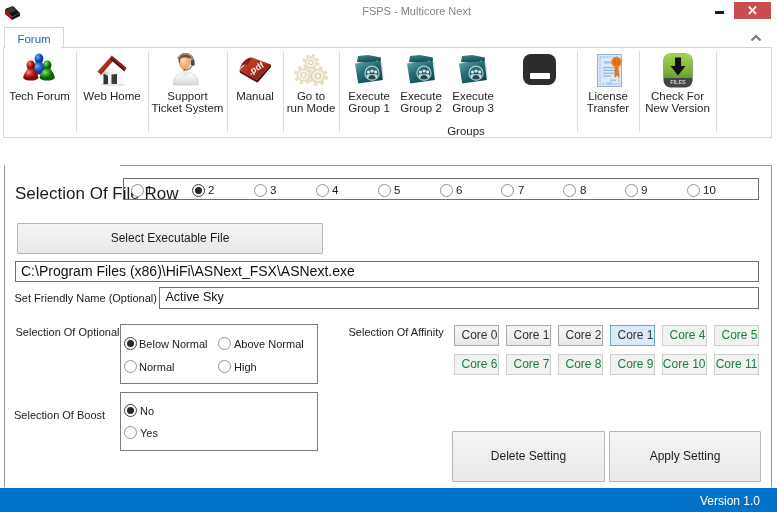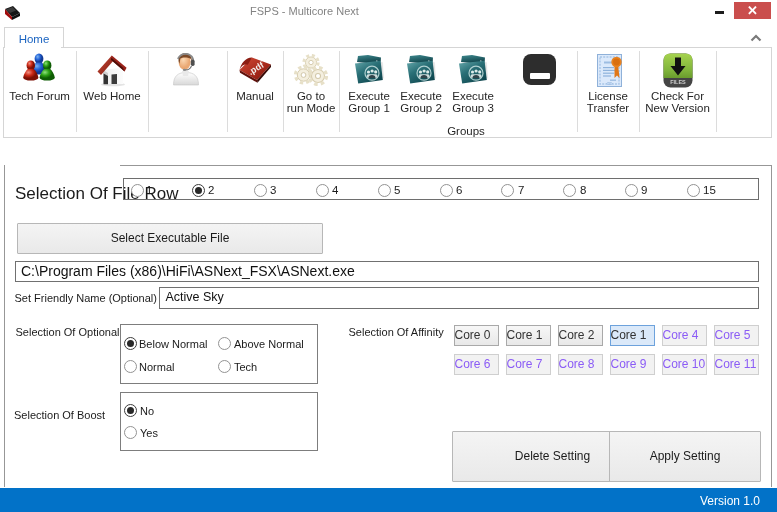--- a/index.html
+++ b/index.html
@@ -4,41 +4,41 @@
 <style>
 html,body{margin:0;padding:0;}
 #win{position:relative;width:777px;height:512px;background:#fff;font-family:"Liberation Sans",sans-serif;overflow:hidden;}
 .abs{position:absolute;}
 .lbl{position:absolute;color:#1b1b1b;font-size:11.5px;white-space:nowrap;}
 .ric{position:absolute;top:89.5px;color:#262626;font-size:11.5px;line-height:12.9px;text-align:center;white-space:nowrap;}
 .sep{position:absolute;top:51px;width:1px;height:81px;background:#dcdcdc;}
 .rb{position:absolute;width:11px;height:11px;border-radius:50%;border:1px solid #939393;background:#fff;}
 .rb.on{border-color:#3c3c3c;}
 .rb.on::after{content:'';position:absolute;left:2px;top:2px;width:7px;height:7px;border-radius:50%;background:#282828;}
-.core{position:absolute;width:43px;height:19px;border:1px solid #a9a9a9;background:linear-gradient(#f7f7f7,#e8e8e8);color:#333;font-size:12px;text-align:left;line-height:19px;}
-.core.dis{border-color:#cfcfcf;background:#f2f2f2;color:#8b5cf6;}
+.core{position:absolute;width:43px;height:19px;border:1px solid #a9a9a9;background:linear-gradient(#f7f7f7,#e8e8e8);color:#333;font-size:12px;text-align:right;line-height:19px;}
+.core.dis{border-color:#cfcfcf;background:#f2f2f2;color:#15803d;}
 .core.sel{border-color:#6da2dc;background:#dbe9f9;}
 .btn{position:absolute;border:1px solid #b7b7b7;background:linear-gradient(#f4f4f4,#e9e9e9);color:#1b1b1b;font-size:12px;text-align:center;border-radius:1px;}
 .tbox{position:absolute;border:1px solid #707070;background:#fff;color:#111;white-space:nowrap;}
 </style>
 </head>
 <body>
 <div id="win">
 
   <svg class="abs" style="left:4px;top:6px" width="19" height="14" viewBox="0 0 19 14">
     <polygon points="1,3 9,0 16,7 8,11" fill="#161616"></polygon>
     <polygon points="1,3 1,8 8,14 8,11" fill="#a00c0c"></polygon>
     <polygon points="8,11 16,7 16,10 8,14" fill="#111"></polygon>
     <polygon points="2,3.5 8.5,1 12,4.5 6,7" fill="#3a3a3a"></polygon>
   </svg>
-  <div class="abs" style="left:250px;top:4.5px;width:221px;text-align:left;font-size:11px;color:#838383;">FSPS - Multicore Next</div>
+  <div class="abs" style="left:250px;top:4.5px;width:221px;text-align:right;font-size:11px;color:#838383;">FSPS - Multicore Next</div>
   <div class="abs" style="left:715px;top:11px;width:9px;height:3px;background:#1c1c1c;"></div>
   <div class="abs" style="left:734px;top:2px;width:37px;height:17px;background:#ca4e4d;color:#fff;text-align:center;font-size:13px;font-weight:bold;line-height:17px;">✕</div>
 
-  <div class="abs" style="left:4px;top:27px;width:58px;height:20px;border:1px solid #d5d5d5;border-bottom:none;background:#fff;color:#1b64c1;font-size:11.5px;text-align:center;line-height:23px;">Home</div>
+  <div class="abs" style="left:4px;top:27px;width:58px;height:20px;border:1px solid #d5d5d5;border-bottom:none;background:#fff;color:#1b64c1;font-size:11.5px;text-align:center;line-height:23px;">Forum</div>
   <svg class="abs" style="left:749px;top:32px" width="14" height="11" viewBox="0 0 14 11">
     <path d="M2.5 8.5 L7 4 L11.5 8.5" fill="none" stroke="#7a7a7a" stroke-width="2.2"></path>
   </svg>
 
   <div class="abs" style="left:3px;top:47px;width:767px;height:88.5px;border:1px solid #d5d5d5;background:#fff;"></div>
   <div class="abs" style="left:5px;top:46px;width:56px;height:3px;background:#fff;"></div>
 
   <div class="sep" style="left:76px;"></div>
   <div class="sep" style="left:148px;"></div>
   <div class="sep" style="left:227px;"></div>
@@ -207,20 +207,21 @@
         </linearGradient>
     </defs>
     <rect x="0.5" y="0.5" width="29" height="34" rx="7" fill="#454545"></rect>
     <path d="M0.5 25 L0.5 7.5 Q0.5 0.5 7.5 0.5 L22.5 0.5 Q29.5 0.5 29.5 7.5 L29.5 25 Z" fill="url(#grn)"></path>
     <polygon points="12,4.5 18,4.5 18,13 22.5,13 15,22.5 7.5,13 12,13" fill="#111"></polygon>
     <text x="15" y="30.5" text-anchor="middle" fill="#cfcfcf" font-size="5.5" font-family="Liberation Sans, sans-serif" font-weight="bold">FILES</text>
   </svg>
 
   <div class="ric" style="left:3px;width:73px;">Tech Forum</div>
   <div class="ric" style="left:76px;width:72px;">Web Home</div>
+  <div class="ric" style="left:148px;width:79px;">Support<br>Ticket System</div>
   <div class="ric" style="left:227px;width:56px;">Manual</div>
   <div class="ric" style="left:283px;width:56px;">Go to<br>run Mode</div>
   <div class="ric" style="left:339px;width:60px;">Execute<br>Group 1</div>
   <div class="ric" style="left:391px;width:60px;">Execute<br>Group 2</div>
   <div class="ric" style="left:443px;width:60px;">Execute<br>Group 3</div>
   <div class="ric" style="left:639px;width:77px;">Check For<br>New Version</div>
   <div class="ric" style="left:577px;width:62px;">License<br>Transfer</div>
   <div class="abs" style="left:347px;top:124.5px;width:238px;text-align:center;font-size:11.5px;color:#262626;">Groups</div>
 
   <div class="abs" style="left:4px;top:165px;width:768px;height:322px;border-top:1px solid #979797;border-left:1px solid #979797;border-right:1px solid #979797;background:#fff;box-sizing:border-box;"></div>
@@ -241,39 +242,39 @@
     <div class="lbl" style="left:394px;top:183.5px;">5</div>
   <div class="rb" style="left:439.5px;top:183.5px;"></div>
     <div class="lbl" style="left:456px;top:183.5px;">6</div>
   <div class="rb" style="left:501.3px;top:183.5px;"></div>
     <div class="lbl" style="left:518px;top:183.5px;">7</div>
   <div class="rb" style="left:563.1px;top:183.5px;"></div>
     <div class="lbl" style="left:580px;top:183.5px;">8</div>
   <div class="rb" style="left:624.9px;top:183.5px;"></div>
     <div class="lbl" style="left:641px;top:183.5px;">9</div>
   <div class="rb" style="left:686.7px;top:183.5px;"></div>
-    <div class="lbl" style="left:703px;top:183.5px;">15</div>
+    <div class="lbl" style="left:703px;top:183.5px;">10</div>
 
   <div class="btn" style="left:17px;top:223px;width:304px;height:29px;line-height:29px;">Select Executable File</div>
 
   <div class="tbox" style="left:15px;top:261px;width:744px;height:21px;font-size:14px;line-height:18.5px;padding-left:5px;box-sizing:border-box;">C:\Program Files (x86)\HiFi\ASNext_FSX\ASNext.exe</div>
 
   <div class="lbl" style="left:14.5px;top:291.5px;font-size:11px;">Set Friendly Name (Optional)</div>
   <div class="tbox" style="left:158.5px;top:287px;width:600.5px;height:22px;font-size:12.5px;line-height:19.5px;padding-left:6px;box-sizing:border-box;">Active Sky</div>
 
   <div class="lbl" style="left:15.5px;top:325.5px;font-size:11px;">Selection Of Optional</div>
   <div class="abs" style="left:120px;top:324px;width:198px;height:60px;border:1px solid #7d7d7d;box-sizing:border-box;"></div>
   <div class="rb on" style="left:123.5px;top:336.5px;"></div>
     <div class="lbl" style="left:139px;top:337.5px;font-size:11px;">Below Normal</div>
   <div class="rb" style="left:218.2px;top:336.5px;"></div>
     <div class="lbl" style="left:234px;top:337.5px;font-size:11px;">Above Normal</div>
   <div class="rb" style="left:123.5px;top:359.5px;"></div>
     <div class="lbl" style="left:139px;top:360.5px;font-size:11px;">Normal</div>
   <div class="rb" style="left:218.2px;top:359.5px;"></div>
-    <div class="lbl" style="left:234px;top:360.5px;font-size:11px;">Tech</div>
+    <div class="lbl" style="left:234px;top:360.5px;font-size:11px;">High</div>
 
   <div class="lbl" style="left:348.5px;top:326px;font-size:11px;">Selection Of Affinity</div>
   <div class="core" style="left:453.5px;top:324.5px;">Core 0</div>
   <div class="core" style="left:505.5px;top:324.5px;">Core 1</div>
   <div class="core" style="left:557.5px;top:324.5px;">Core 2</div>
   <div class="core sel" style="left:609.5px;top:324.5px;">Core 1</div>
   <div class="core dis" style="left:661.5px;top:324.5px;">Core 4</div>
   <div class="core dis" style="left:713.5px;top:324.5px;">Core 5</div>
   <div class="core dis" style="left:453.5px;top:353.5px;">Core 6</div>
   <div class="core dis" style="left:505.5px;top:353.5px;">Core 7</div>
@@ -282,19 +283,19 @@
   <div class="core dis" style="left:661.5px;top:353.5px;">Core 10</div>
   <div class="core dis" style="left:713.5px;top:353.5px;">Core 11</div>
 
   <div class="lbl" style="left:14px;top:408.5px;font-size:11px;">Selection Of Boost</div>
   <div class="abs" style="left:120px;top:392px;width:198px;height:59px;border:1px solid #7d7d7d;box-sizing:border-box;"></div>
   <div class="rb on" style="left:124.2px;top:404px;"></div>
     <div class="lbl" style="left:140px;top:405px;font-size:11px;">No</div>
   <div class="rb" style="left:124.2px;top:426px;"></div>
     <div class="lbl" style="left:140px;top:427px;font-size:11px;">Yes</div>
 
-  <div class="btn" style="left:452px;top:430.5px;width:151px;height:49px;line-height:49px;padding-left:24px;">Delete Setting</div>
+  <div class="btn" style="left:452px;top:430.5px;width:151px;height:49px;line-height:49px;">Delete Setting</div>
   <div class="btn" style="left:609px;top:430.5px;width:150px;height:49px;line-height:49px;">Apply Setting</div>
 
   <div class="abs" style="left:0;top:488px;width:777px;height:24px;background:#0272c8;"></div>
   <div class="abs" style="left:640px;top:494px;width:120px;text-align:right;color:#fff;font-size:12px;">Version 1.0</div>
 
 </div>
 
 </body></html>

